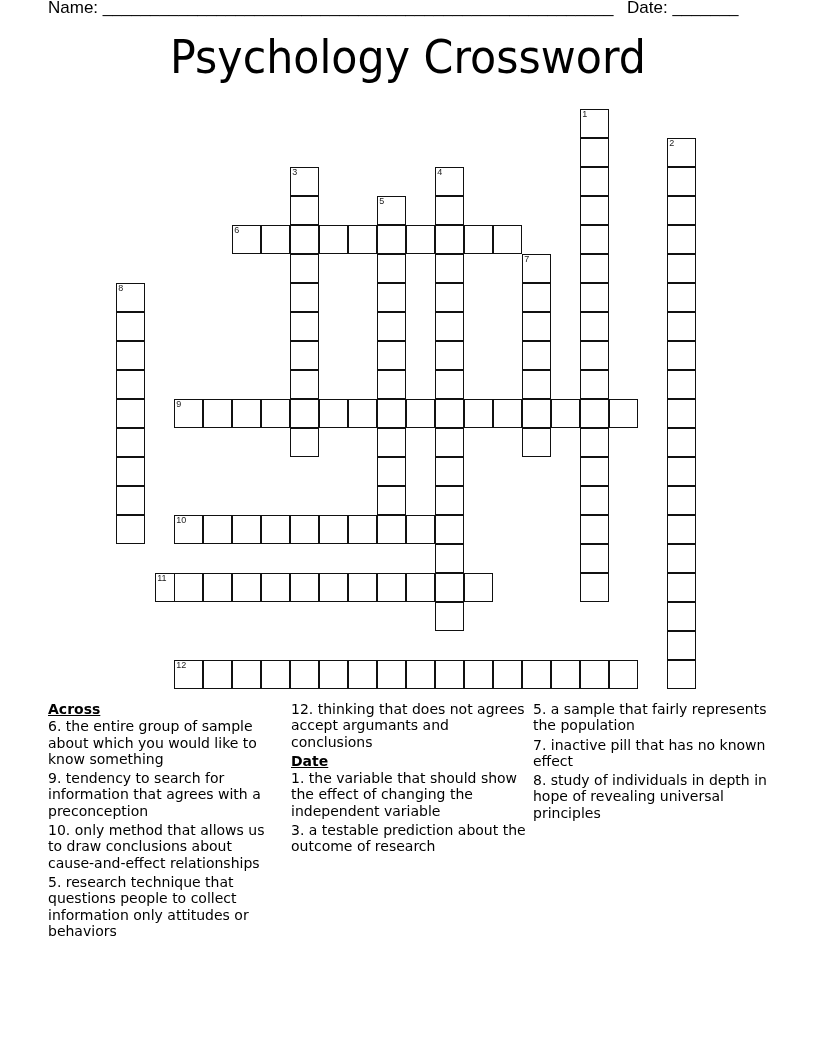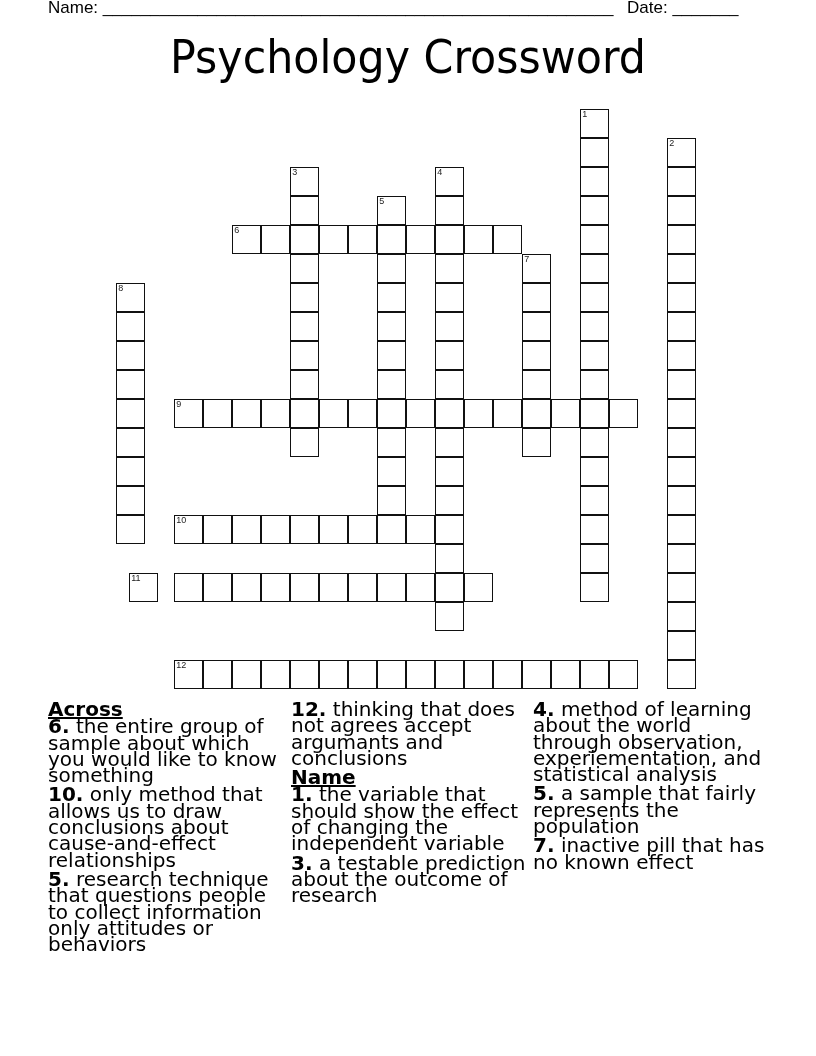--- a/index.html
+++ b/index.html
@@ -3,24 +3,24 @@
 <meta charset="utf-8">
 <style>
   html, body { margin: 0; padding: 0; background: #ffffff; }
   body { width: 816px; height: 1056px; position: relative; overflow: hidden; font-family: "DejaVu Sans", sans-serif; color: #000; }
   .header-line { position: absolute; top: -2px; left: 48px; font-family: "Liberation Sans", sans-serif; font-size: 17px; white-space: nowrap; }
   .date-line { position: absolute; top: -2px; left: 627px; font-family: "Liberation Sans", sans-serif; font-size: 17px; white-space: nowrap; }
   .title { position: absolute; top: 30px; left: 0; width: 816px; text-align: center; font-family: "DejaVu Sans", sans-serif; font-size: 46px; font-weight: normal; letter-spacing: 0px; transform: scaleX(0.93); }
   #grid { position: absolute; left: 0; top: 0; width: 816px; height: 700px; }
   .cell { position: absolute; width: 29px; height: 29px; box-sizing: border-box; border: 1.5px solid #111; background: #fff; margin-left: -0.75px; margin-top: -0.75px; }
   .cell .num { position: absolute; left: 1px; top: -1px; font-family: "Liberation Sans", sans-serif; font-size: 9px; line-height: 10px; color: #222; }
-  .clues { position: absolute; top: 701px; font-family: "DejaVu Sans", sans-serif; font-size: 20px; line-height: 16.3px; }
+  .clues { position: absolute; top: 701px; font-family: "DejaVu Sans", sans-serif; font-size: 14px; line-height: 16.3px; }
   .clues .heading { text-decoration: underline; font-weight: bold; margin-bottom: 1px; }
   .clues .clue { margin-bottom: 3px; }
-  .clues .clue b { font-weight: bold; }
+  .clues .clue b { font-weight: normal; }
   #col1 { left: 48px; width: 232px; }
   #col2 { left: 291px; width: 236px; }
   #col3 { left: 533px; width: 240px; }
 </style>
 </head>
 <body>
 
 <div class="header-line">
   <span>Name:</span>
   <span>______________________________________________________</span>
@@ -162,21 +162,21 @@
     <div class="cell" style="left: 175px; top: 516px;">
       <span class="num">10</span>
     </div>
     <div class="cell" style="left: 204px; top: 516px;"></div>
     <div class="cell" style="left: 233px; top: 516px;"></div>
     <div class="cell" style="left: 262px; top: 516px;"></div>
     <div class="cell" style="left: 291px; top: 516px;"></div>
     <div class="cell" style="left: 320px; top: 516px;"></div>
     <div class="cell" style="left: 349px; top: 516px;"></div>
     <div class="cell" style="left: 407px; top: 516px;"></div>
-    <div class="cell" style="left: 130px; top: 574px;">
+    <div class="cell" style="left: 156px; top: 574px;">
       <span class="num">11</span>
     </div>
     <div class="cell" style="left: 175px; top: 574px;"></div>
     <div class="cell" style="left: 204px; top: 574px;"></div>
     <div class="cell" style="left: 233px; top: 574px;"></div>
     <div class="cell" style="left: 262px; top: 574px;"></div>
     <div class="cell" style="left: 291px; top: 574px;"></div>
     <div class="cell" style="left: 320px; top: 574px;"></div>
     <div class="cell" style="left: 349px; top: 574px;"></div>
     <div class="cell" style="left: 378px; top: 574px;"></div>
@@ -198,28 +198,29 @@
     <div class="cell" style="left: 494px; top: 661px;"></div>
     <div class="cell" style="left: 523px; top: 661px;"></div>
     <div class="cell" style="left: 552px; top: 661px;"></div>
     <div class="cell" style="left: 581px; top: 661px;"></div>
     <div class="cell" style="left: 610px; top: 661px;"></div>
   </div>
 
 <div class="clues" id="col1">
   <div class="heading">Across</div>
   <div class="clue"><b>6.</b> <span>the entire group of sample about which you would like to know something</span></div>
+  <div class="clue"><b>9.</b> <span>tendency to search for information that agrees with a preconception</span></div>
   <div class="clue"><b>10.</b> <span>only method that allows us to draw conclusions about cause-and-effect relationships</span></div>
   <div class="clue"><b>5.</b> <span>research technique that questions people to collect information only attitudes or behaviors</span></div>
 </div>
 
 <div class="clues" id="col2">
   <div class="clue"><b>12.</b> <span>thinking that does not agrees accept argumants and conclusions</span></div>
-  <div class="heading">Name</div>
+  <div class="heading">Date</div>
   <div class="clue"><b>1.</b> <span>the variable that should show the effect of changing the independent variable</span></div>
   <div class="clue"><b>3.</b> <span>a testable prediction about the outcome of research</span></div>
 </div>
 
 <div class="clues" id="col3">
-  <div class="clue"><b>4.</b> <span>method of learning about the world through observation, experiementation, and statistical analysis</span></div>
   <div class="clue"><b>5.</b> <span>a sample that fairly represents the population</span></div>
   <div class="clue"><b>7.</b> <span>inactive pill that has no known effect</span></div>
+  <div class="clue"><b>8.</b> <span>study of individuals in depth in hope of revealing universal principles</span></div>
 </div>
 
 </body></html>

